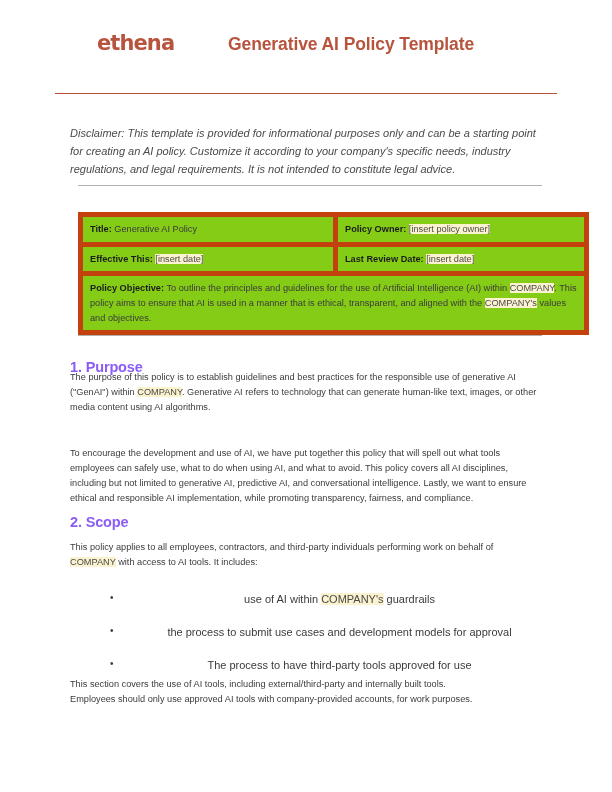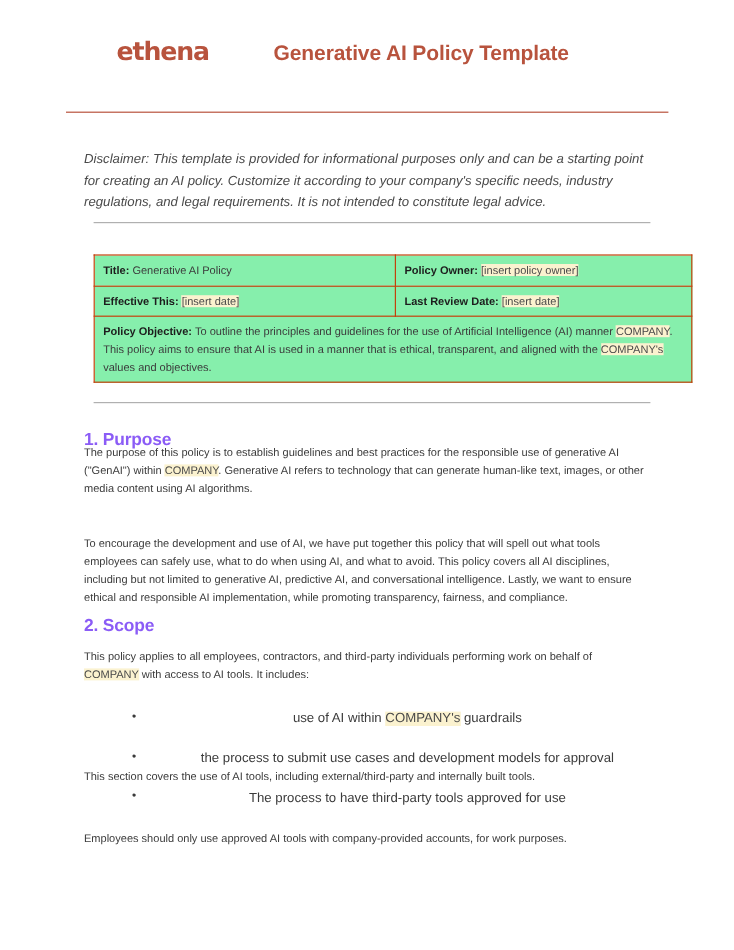--- a/index.html
+++ b/index.html
@@ -87,23 +87,23 @@
     left: 78px;
     top: 212px;
     width: 468px;
     border-collapse: collapse;
     table-layout: fixed;
     font-size: 9.2px;
     line-height: 1.6;
     color: #3b3b3b;
   }
   .meta-table td {
-    border: 1px solid #c2410c;
+    border: 5px solid #c2410c;
     padding: 5px 7px;
-    background: #86efac;
+    background: #84cc16;
     vertical-align: top;
   }
   .meta-table td.col-l { width: 236px; }
   .meta-table td.col-r { width: 232px; }
   .meta-table b { font-weight: bold; color: #1d1d1d; }
   .obj-cell { line-height: 1.58; }
 
   .hl {
     background: #fbf2cf;
     color: #4a4a4a;
@@ -164,21 +164,21 @@
   }
 
   
   #sec-purpose-h   { top: 359px; }
   #sec-purpose-p1  { top: 370px; }
   #sec-purpose-p2  { top: 446px; }
   #sec-scope-h     { top: 514px; }
   #sec-scope-p1    { top: 540px; }
   #sec-scope-list  { top: 575px; }
   #sec-tools-h     { top: 642px; }
-  #sec-tools-p1    { top: 640px; }
+  #sec-tools-p1    { top: 677px; }
   #sec-tools-p2    { top: 692px; }
 </style>
 </head>
 <body>
 
 <div class="page">
 
   <div class="header">
     <div class="logo">ethena</div>
     <div class="doc-title">Generative AI Policy Template</div>
@@ -192,21 +192,21 @@
     <tbody>
       <tr>
         <td class="col-l"><b>Title:</b><span> Generative AI Policy</span></td>
         <td class="col-r"><b>Policy Owner:</b> <span class="hl">[insert policy owner]</span></td>
       </tr>
       <tr>
         <td class="col-l"><b>Effective This:</b> <span class="hl">[insert date]</span></td>
         <td class="col-r"><b>Last Review Date:</b> <span class="hl">[insert date]</span></td>
       </tr>
       <tr>
-        <td class="obj-cell" colspan="2"><b>Policy Objective:</b><span> To outline the principles and guidelines for the use of Artificial Intelligence (AI) manner </span><span class="hl">COMPANY</span><span>. This policy aims to ensure that AI is used in a manner that is ethical, transparent, and aligned with the </span><span class="hl">COMPANY's</span><span> values and objectives.</span></td>
+        <td class="obj-cell" colspan="2"><b>Policy Objective:</b><span> To outline the principles and guidelines for the use of Artificial Intelligence (AI) within </span><span class="hl">COMPANY</span><span>. This policy aims to ensure that AI is used in a manner that is ethical, transparent, and aligned with the </span><span class="hl">COMPANY's</span><span> values and objectives.</span></td>
       </tr>
     </tbody>
   </table>
   <div class="rule-gray-2"></div>
 
   <div class="section-h" id="sec-purpose-h">1. Purpose</div>
   <div class="para" id="sec-purpose-p1"><span>The purpose of this policy is to establish guidelines and best practices for the responsible use of generative AI ("GenAI") within </span><span class="hl">COMPANY</span><span>. Generative AI refers to technology that can generate human-like text, images, or other media content using AI algorithms.</span></div>
   <div class="para" id="sec-purpose-p2">To encourage the development and use of AI, we have put together this policy that will spell out what tools employees can safely use, what to do when using AI, and what to avoid. This policy covers all AI disciplines, including but not limited to generative AI, predictive AI, and conversational intelligence. Lastly, we want to ensure ethical and responsible AI implementation, while promoting transparency, fairness, and compliance.</div>
 
   <div class="section-h" id="sec-scope-h">2. Scope</div>

